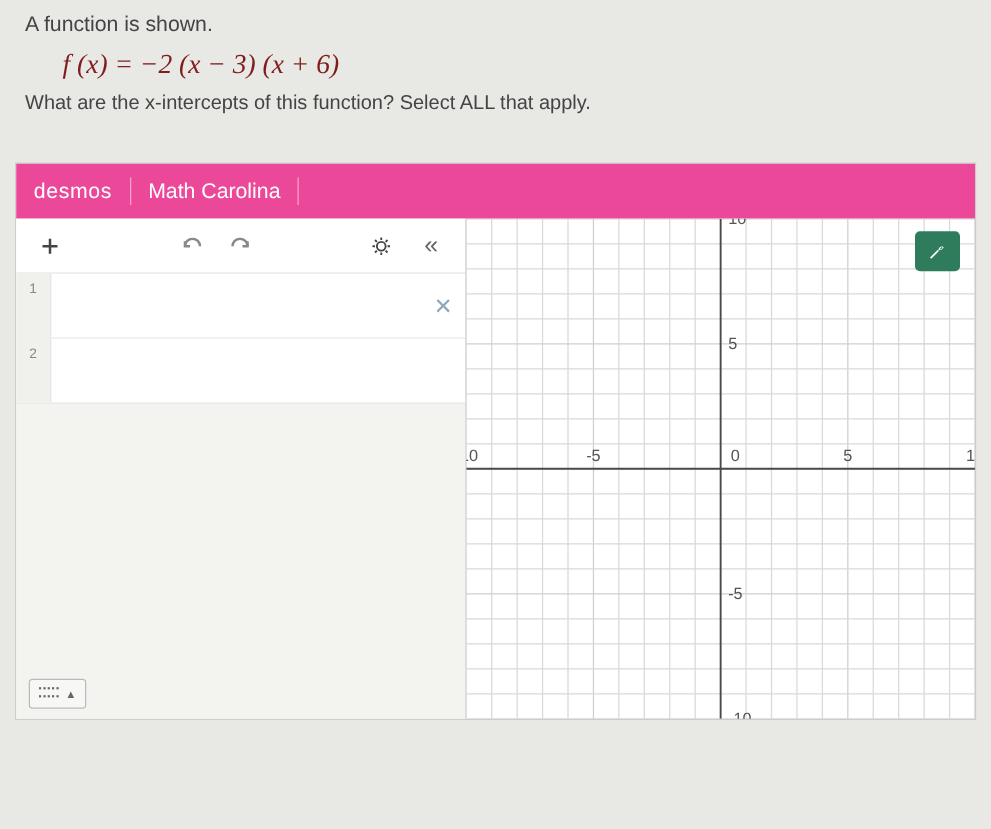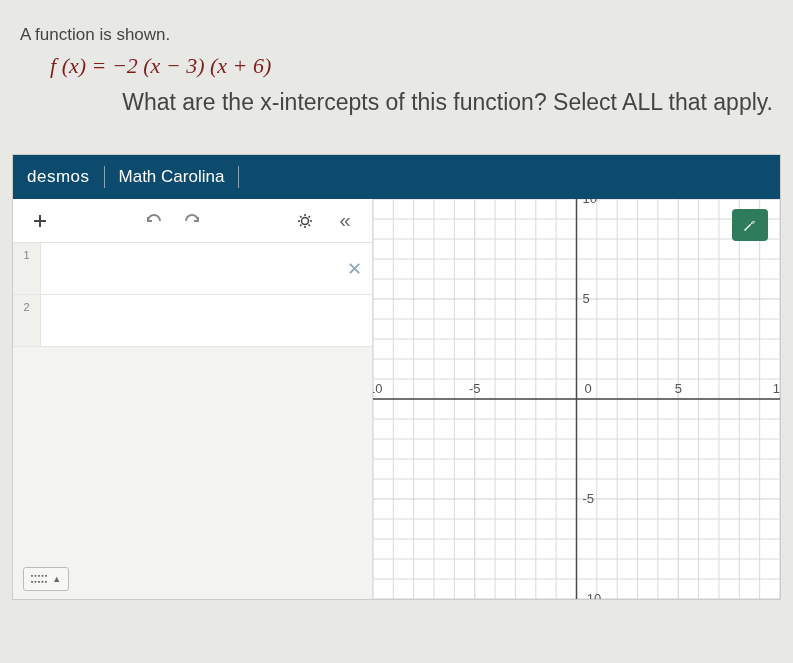--- a/index.html
+++ b/index.html
@@ -5,48 +5,47 @@
     * { margin: 0; padding: 0; box-sizing: border-box; }
     body {
       width: 793px;
       height: 663px;
       font-family: -apple-system, Helvetica, Arial, sans-serif;
       background: #e8e8e5;
       color: #3a3a3a;
       overflow: hidden;
     }
     .question-area {
-      padding: 25px 20px 20px 20px;
+      padding: 10px 20px 20px 20px;
     }
     .q-intro {
       font-size: 17px;
       color: #444;
       margin-bottom: 8px;
     }
     .q-formula {
       font-family: Georgia, 'Times New Roman', serif;
       font-size: 22px;
       font-style: italic;
       padding-left: 30px;
       margin-bottom: 10px;
       color: #7f1d1d;
     }
     .q-formula .fn { font-style: italic; }
     .q-prompt {
-      font-size: 23px;
+      font-size: 16px;
       color: #444;
-      text-align: right;
     }
     .desmos-container {
       margin: 18px 12px 0 12px;
       border: 1px solid #ccc;
       background: #f5f5f2;
     }
     .desmos-header {
-      background: #0c4a6e;
+      background: #ec4899;
       color: #fff;
       display: flex;
       align-items: center;
       height: 44px;
       padding: 0 14px;
       font-size: 17px;
     }
     .desmos-brand { font-weight: 500; letter-spacing: 0.5px; }
     .divider {
       width: 1px; height: 22px; background: rgba(255,255,255,0.5);

